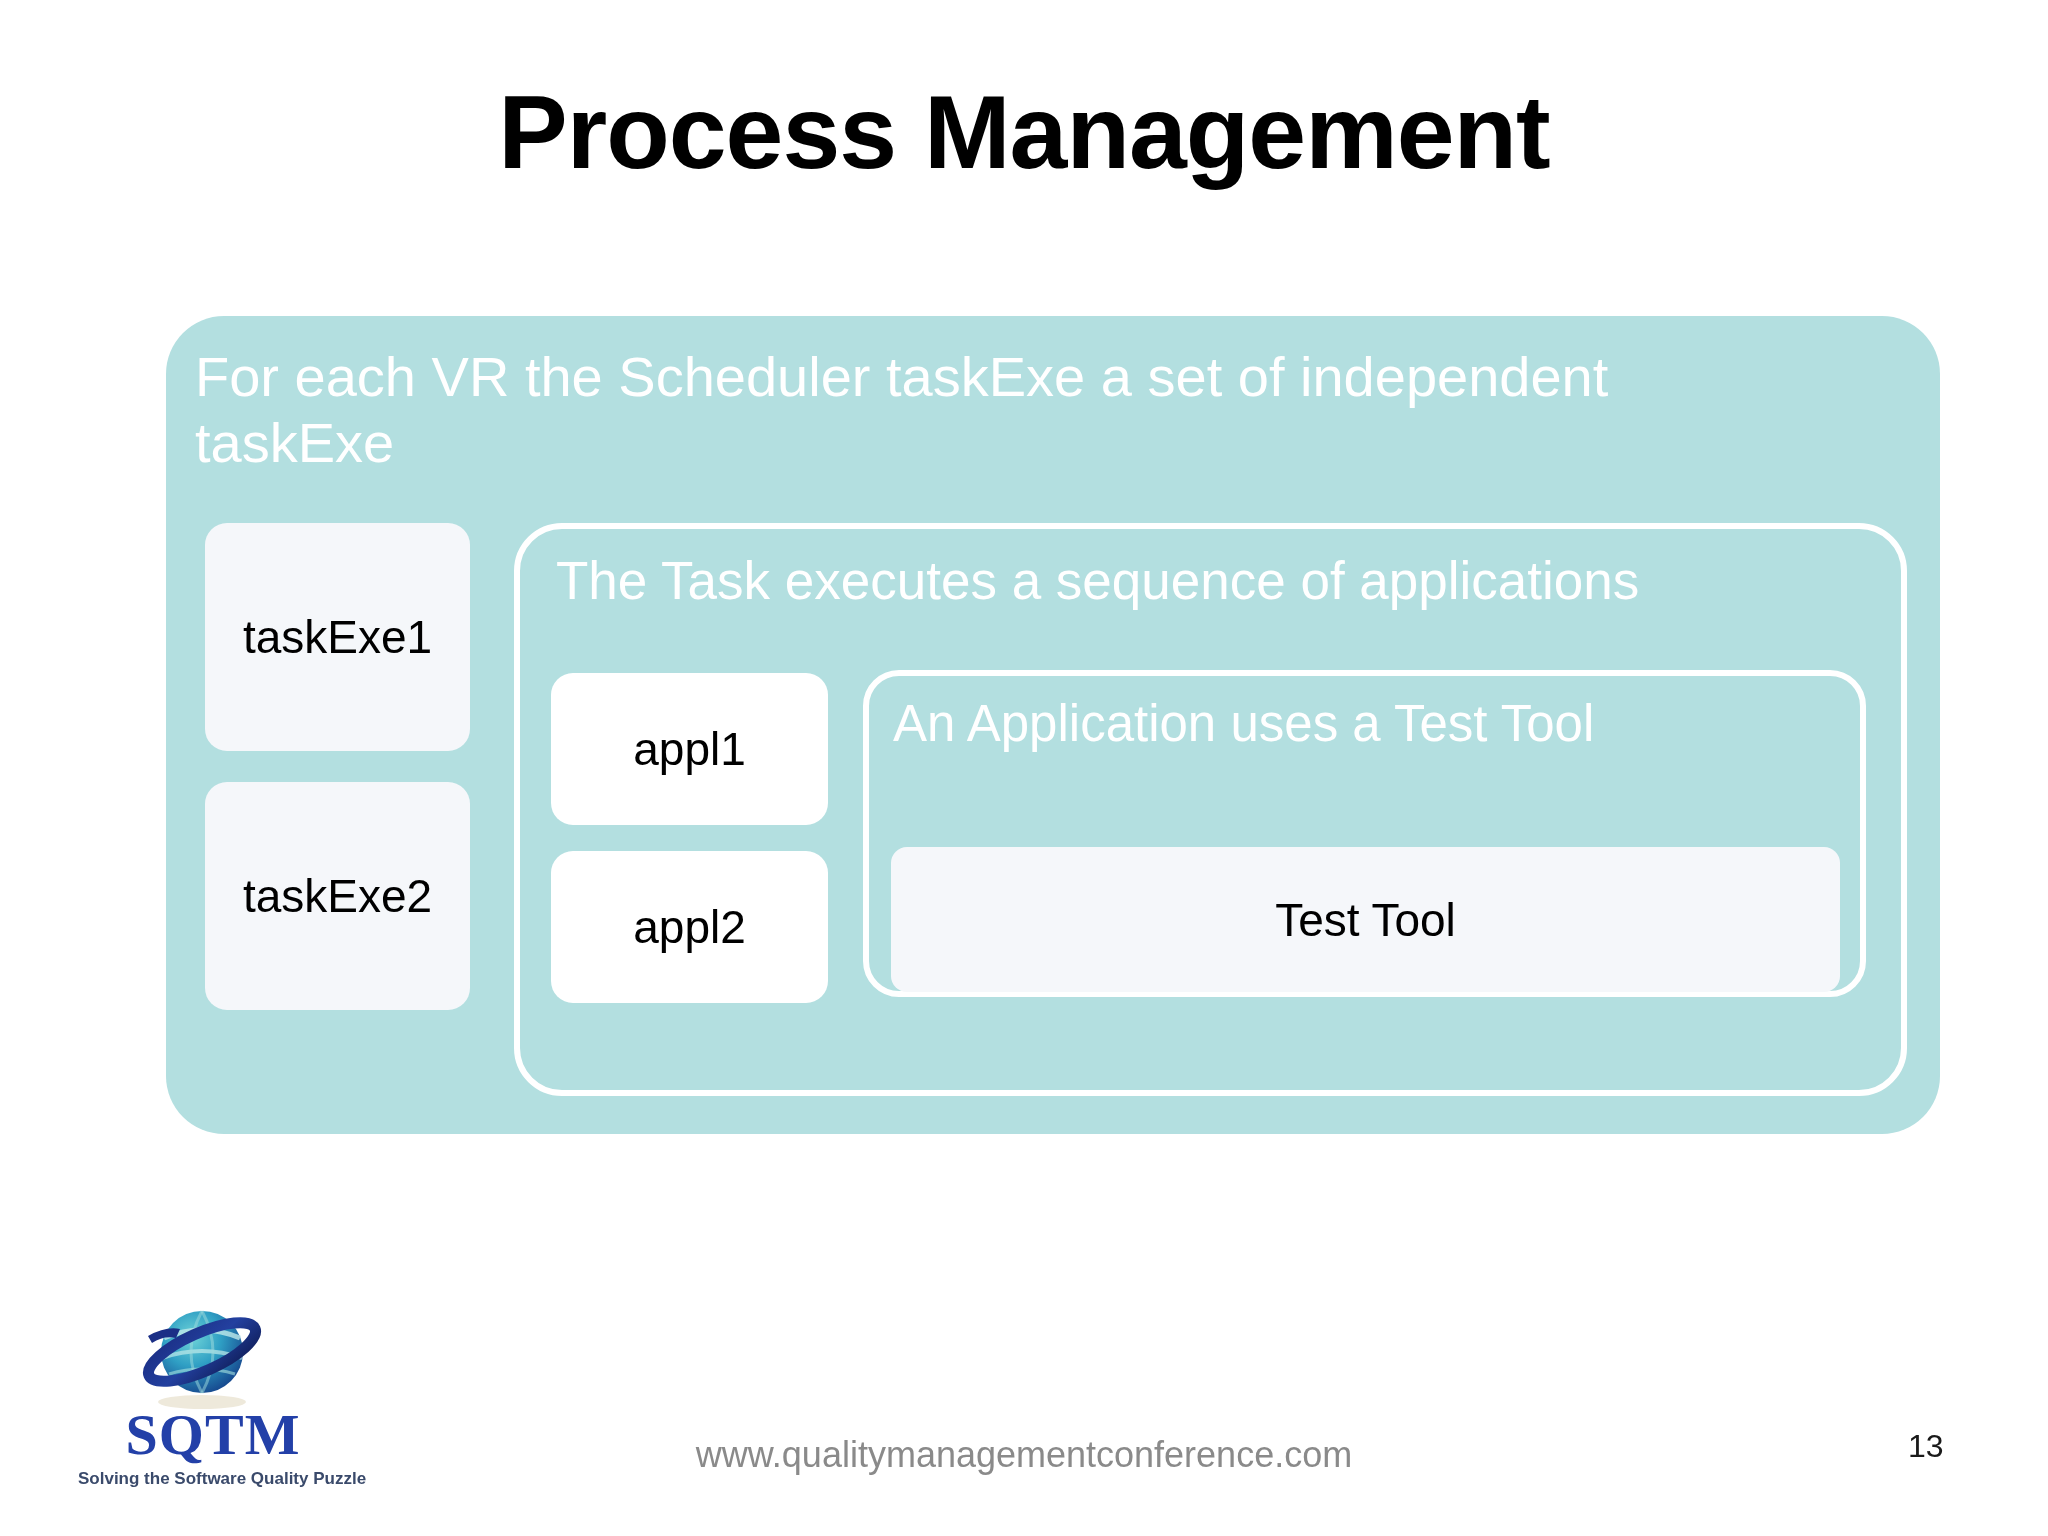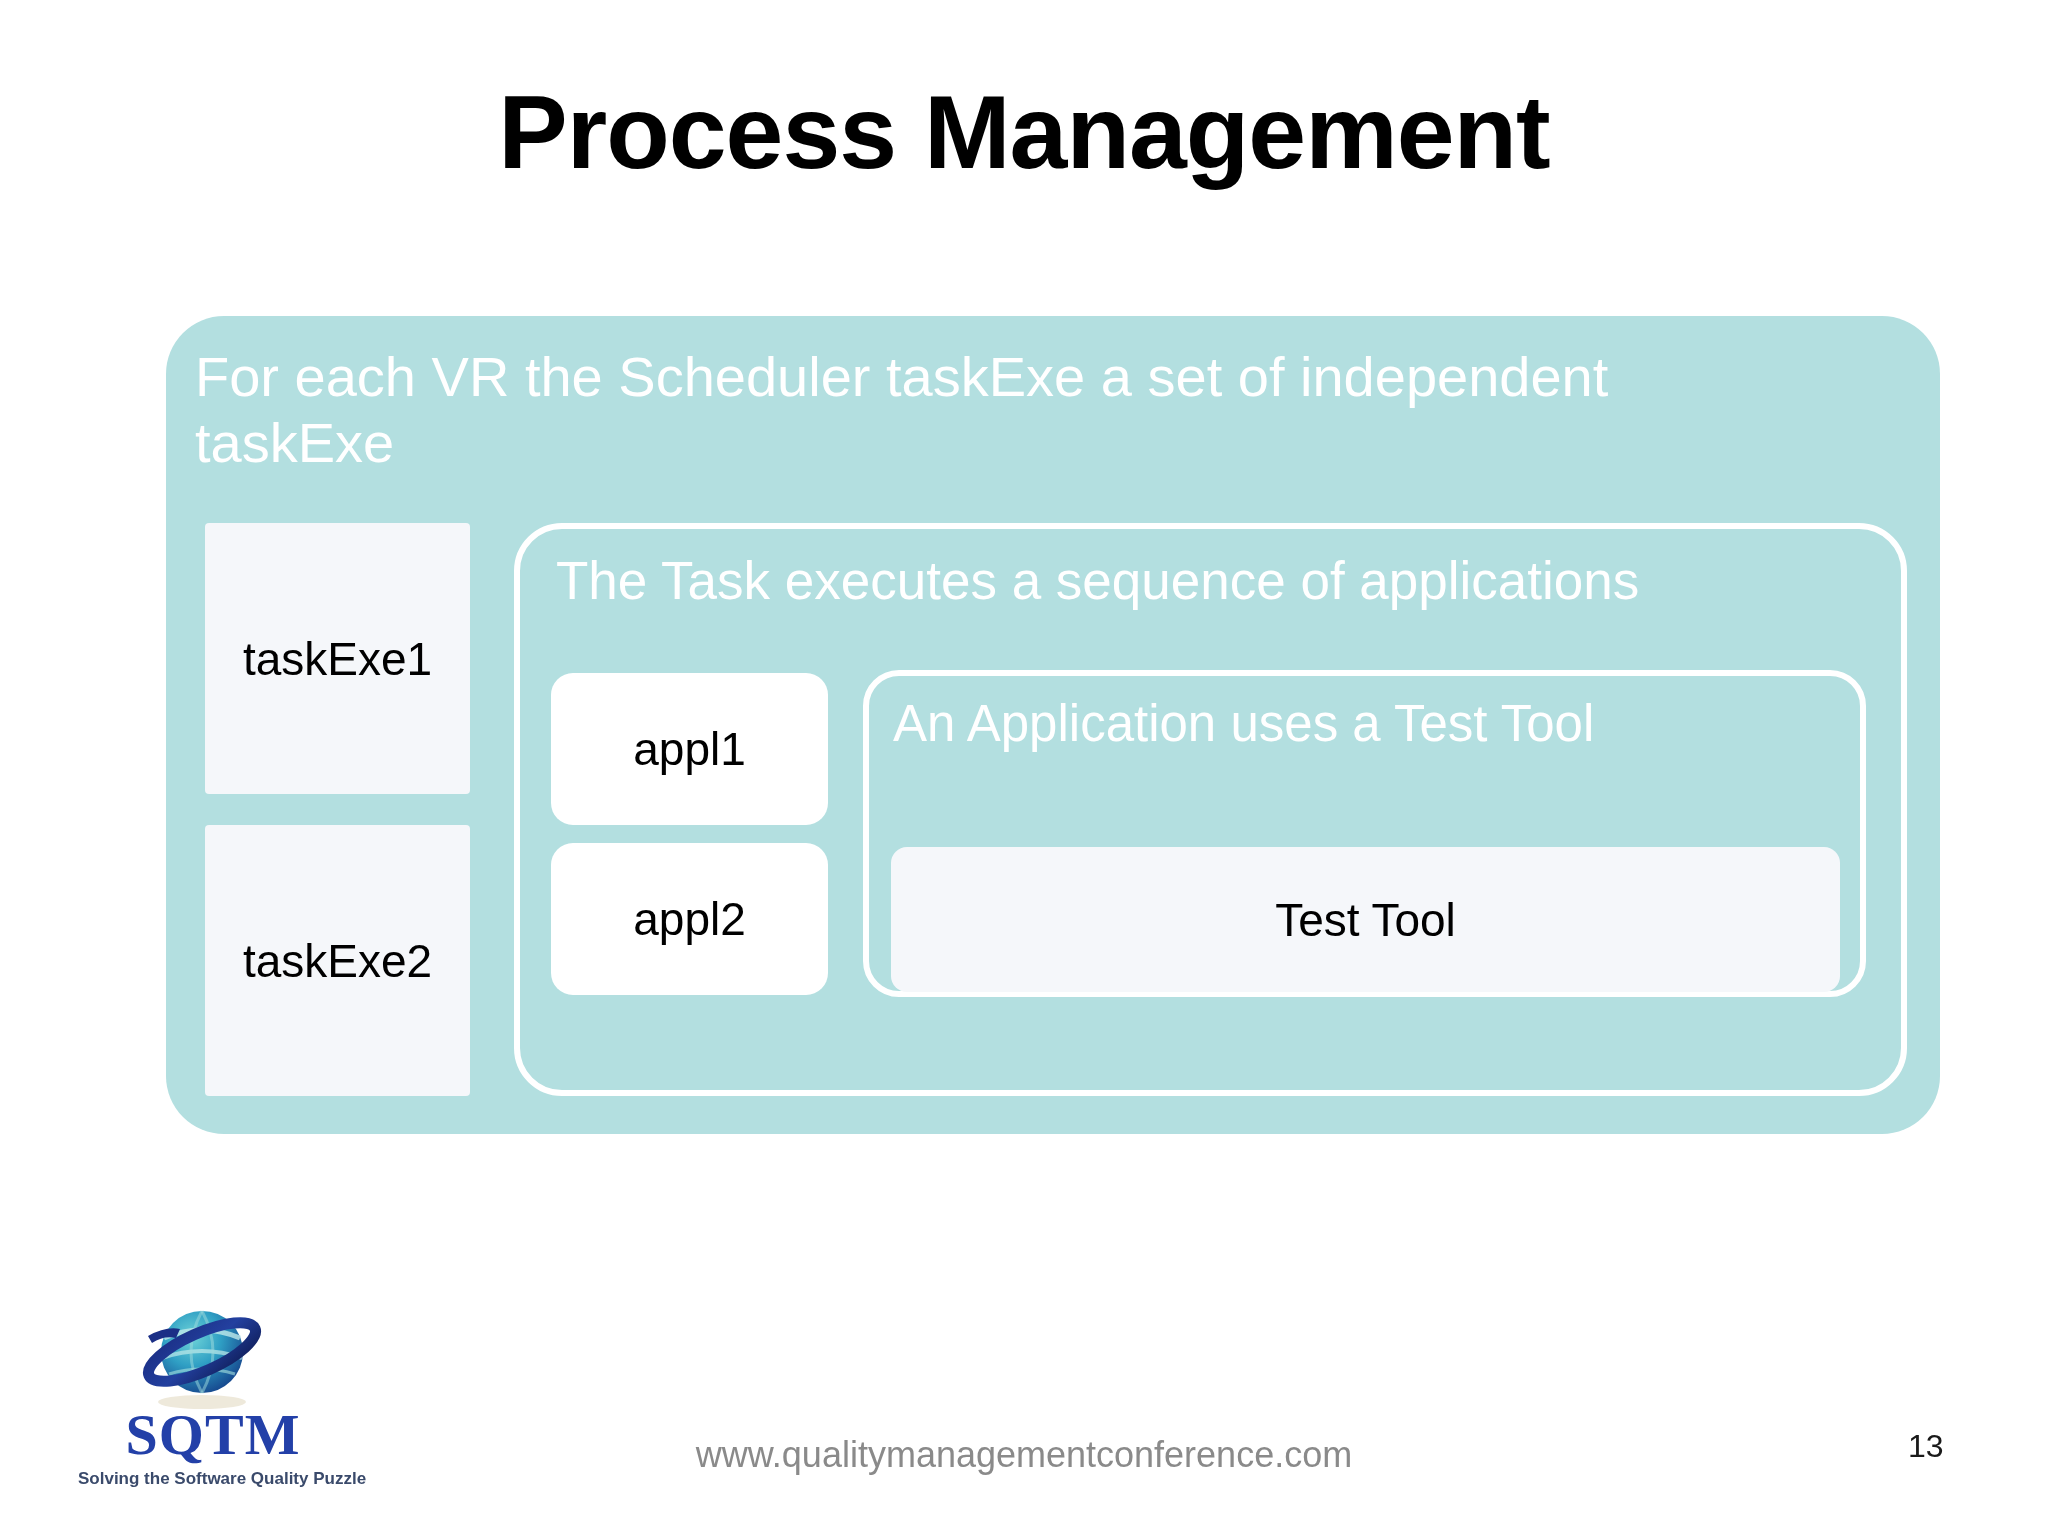--- a/index.html
+++ b/index.html
@@ -54,23 +54,23 @@
 
   
   .taskexe-col {
     position: absolute;
     left: 39px;
     top: 207px;
     width: 265px;
   }
   .taskexe-box {
     width: 265px;
-    height: 271px;
+    height: 228px;
     background: #f5f7fa;
-    border-radius: 4px;
+    border-radius: 22px;
     position: relative;
     box-sizing: border-box;
   }
   .taskexe-box + .taskexe-box {
     margin-top: 31px;
   }
   .taskexe-label {
     position: absolute;
     left: 0;
     right: 0;
@@ -112,21 +112,21 @@
   }
   .appl-box {
     width: 277px;
     height: 152px;
     background: #ffffff;
     border-radius: 22px;
     position: relative;
     box-sizing: border-box;
   }
   .appl-box + .appl-box {
-    margin-top: 18px;
+    margin-top: 26px;
   }
   .appl-label {
     position: absolute;
     left: 0;
     right: 0;
     top: 50%;
     transform: translateY(-50%);
     text-align: center;
     font-size: 46px;
     color: #000000;

